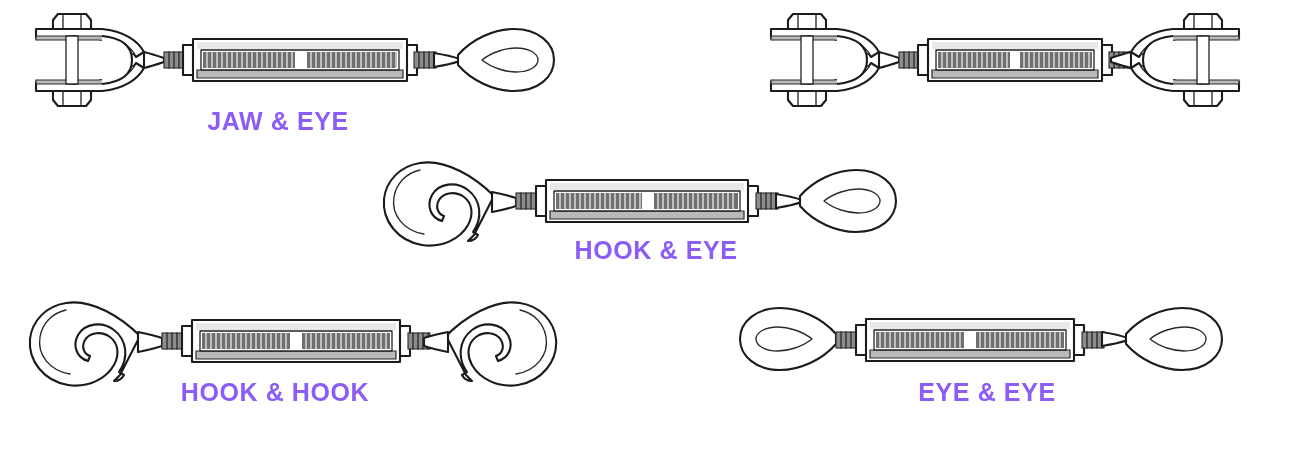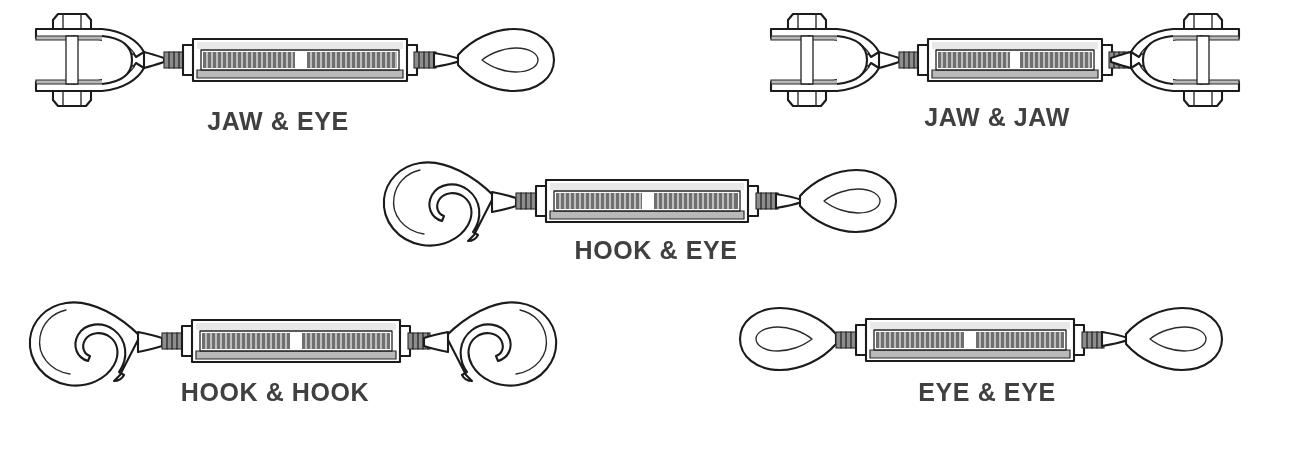--- a/index.html
+++ b/index.html
@@ -24,21 +24,21 @@
   .figure svg {
     display: block;
     overflow: visible;
   }
   .fig-label {
     position: absolute;
     font-family: "Liberation Sans", sans-serif;
     font-weight: bold;
     font-size: 25px;
     letter-spacing: 0.6px;
-    color: #404040;
+    color: #8b5cf6;
     white-space: nowrap;
     text-align: right;
     transform: translateX(-50%);
     -webkit-font-smoothing: antialiased;
   }
   
   .ln   { fill: none; stroke: #1b1b1b; stroke-width: 2.1; stroke-linecap: round; stroke-linejoin: round; }
   .ln-t { fill: none; stroke: #2a2a2a; stroke-width: 1.35; stroke-linecap: round; stroke-linejoin: round; }
   .sld  { fill: #ffffff; stroke: #1b1b1b; stroke-width: 2.1; stroke-linejoin: round; }
   .sld-t{ fill: #ffffff; stroke: #232323; stroke-width: 1.3; stroke-linejoin: round; }
@@ -175,21 +175,20 @@
         <path class="shade" d="M16 76 h64 c16 -1 28 -8 34 -17 l-4 -3 c-6 9 -18 15 -32 16 h-62 z"></path>
         <path class="ln" d="M54 28 v48"></path>
         <path class="sld" d="M82 28 c20 2 30 10 30 24 c0 14 -10 22 -30 24"></path>
         <rect class="sld-t" x="46" y="28" width="12" height="48"></rect>
         <path class="sld" d="M38 98 h28 l5 -6 v-9 h-38 v9 z"></path>
         <path class="ln-t" d="M43 98 v-15 M61 98 v-15"></path>
         <path class="sld" d="M124 44 c8 2 14 4 20 6 v4 c-6 2 -12 4 -20 6 z"></path>
       </g>
     </svg>
   </div>
-  <div class="fig-label" style="left:997px; top:103px;">JAW &amp; JAW</div>
 
   <div class="figure" style="left:368px; top:152px;">
     <svg width="530" height="100" viewBox="0 0 530 100">
       <g>
 
         <path class="sld" d="M126 44
           c-8 -8 -20 -18 -34 -25
           c-14 -7 -28 -10 -40 -8
           c-20 3 -34 18 -36 36
           c-2 22 14 42 38 46

